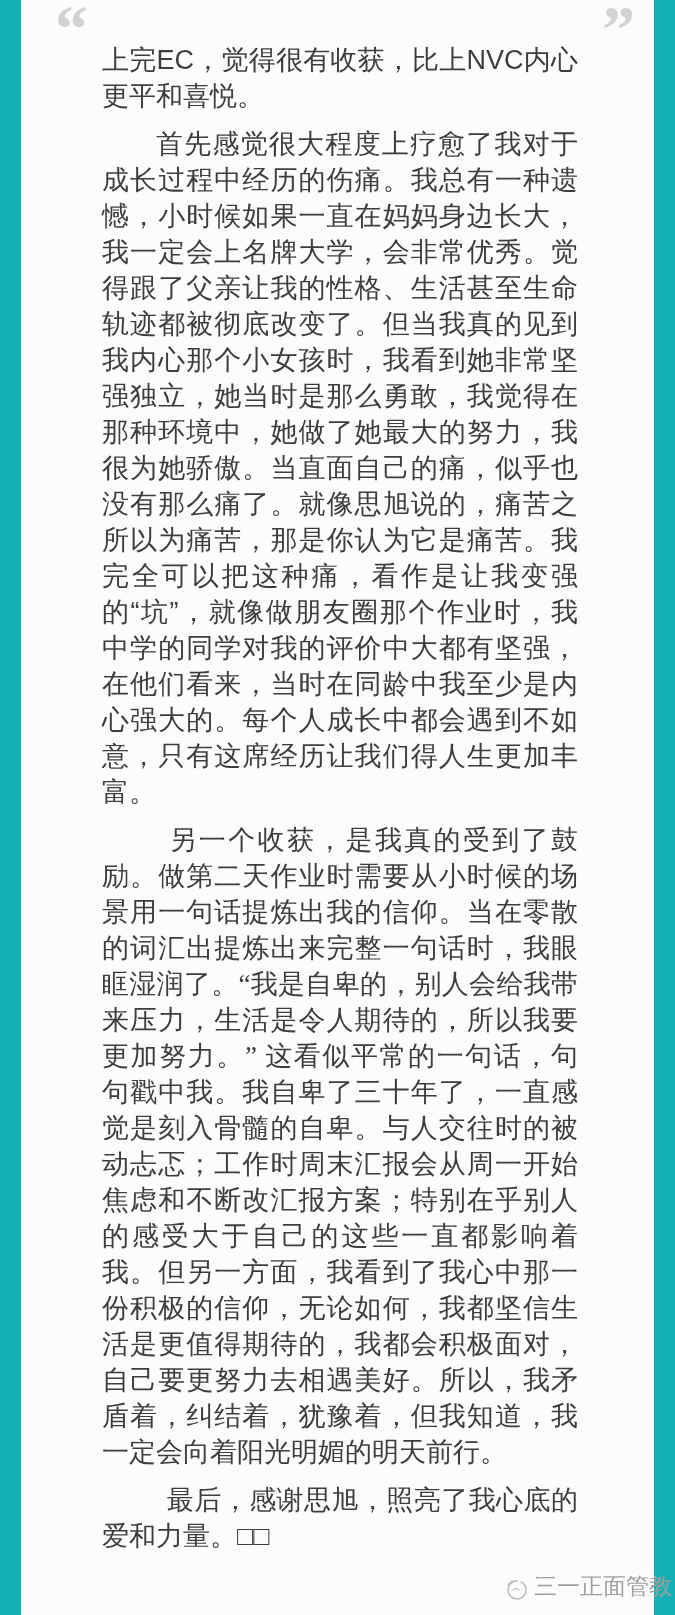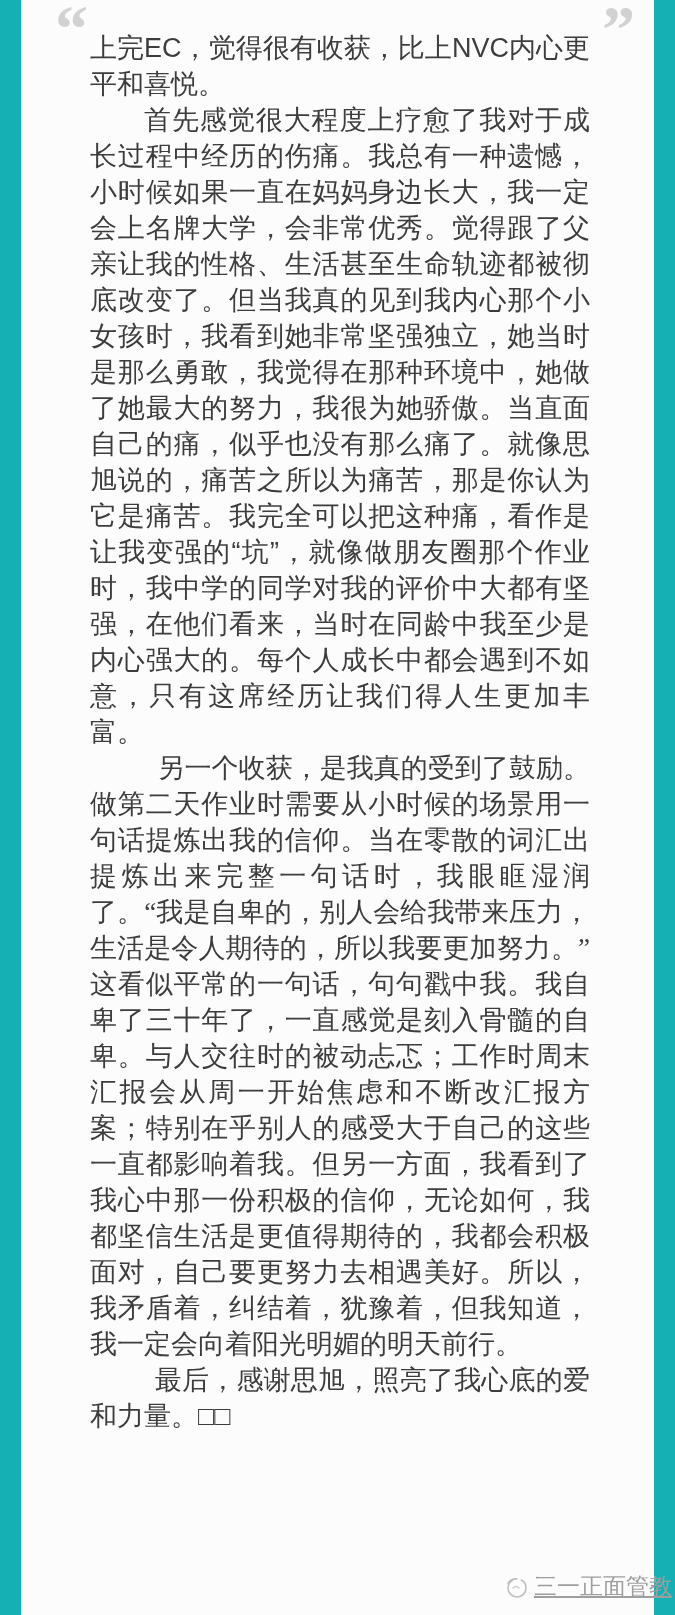--- a/index.html
+++ b/index.html
@@ -44,40 +44,39 @@
     left: 90px;
     top: 30px;
     width: 500px;
     font-size: 27px;
     line-height: 36px;
     color: #3d3d3d;
     text-align: justify;
     z-index: 2;
   }
   .article p {
-    margin: 0;
+    margin: 12px;
     padding: 0;
   }
   .para-2 { text-indent: 2em; }
   .para-3 { text-indent: 2.5em; font-family: Liberation Serif, serif; }
   .para-4 { text-indent: 2.5em; }
   .para-5 { text-indent: 2.4em; }
 
   .watermark {
     position: absolute;
     right: 3px;
     bottom: 13px;
     display: flex;
-    align-items: center;
+    align-items: flex-end;
     gap: 5px;
     z-index: 3;
     color: #9e9e9e;
     font-size: 23px;
     white-space: nowrap;
-    text-decoration: underline;
   }
   .wm-icon { opacity: 0.75; }
 </style>
 </head>
 <body>
 
 <div class="page">
 
   <div class="accent-bar left"></div>
   <div class="accent-bar right"></div>

